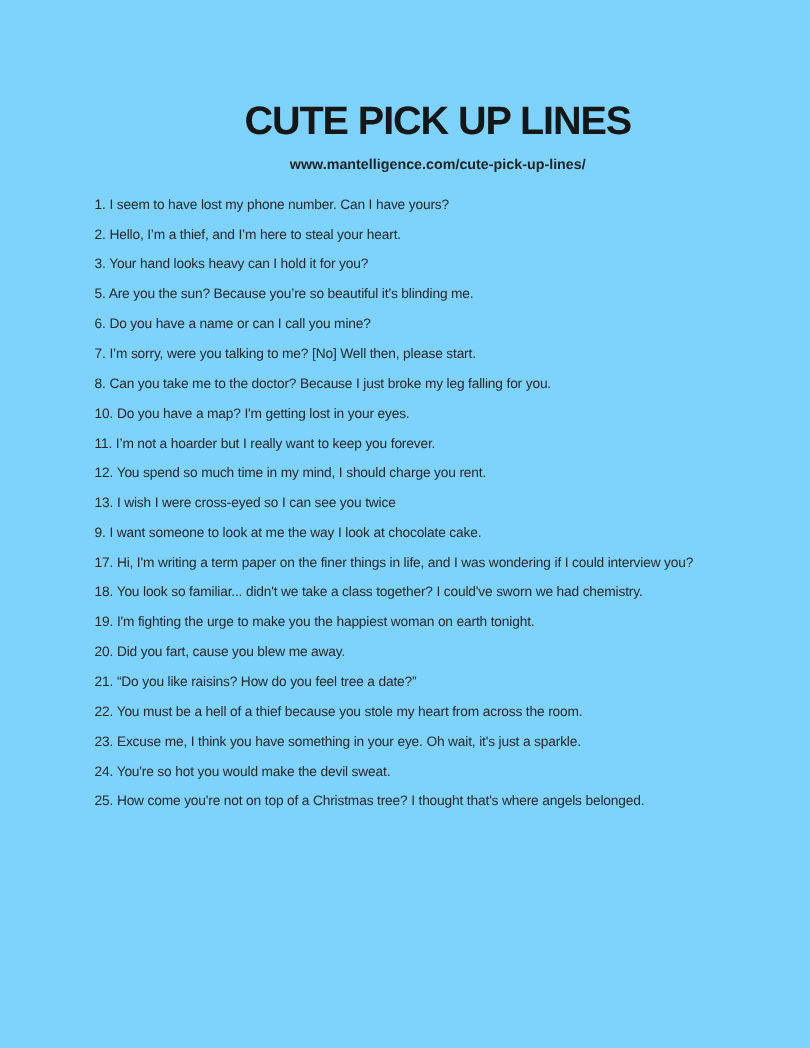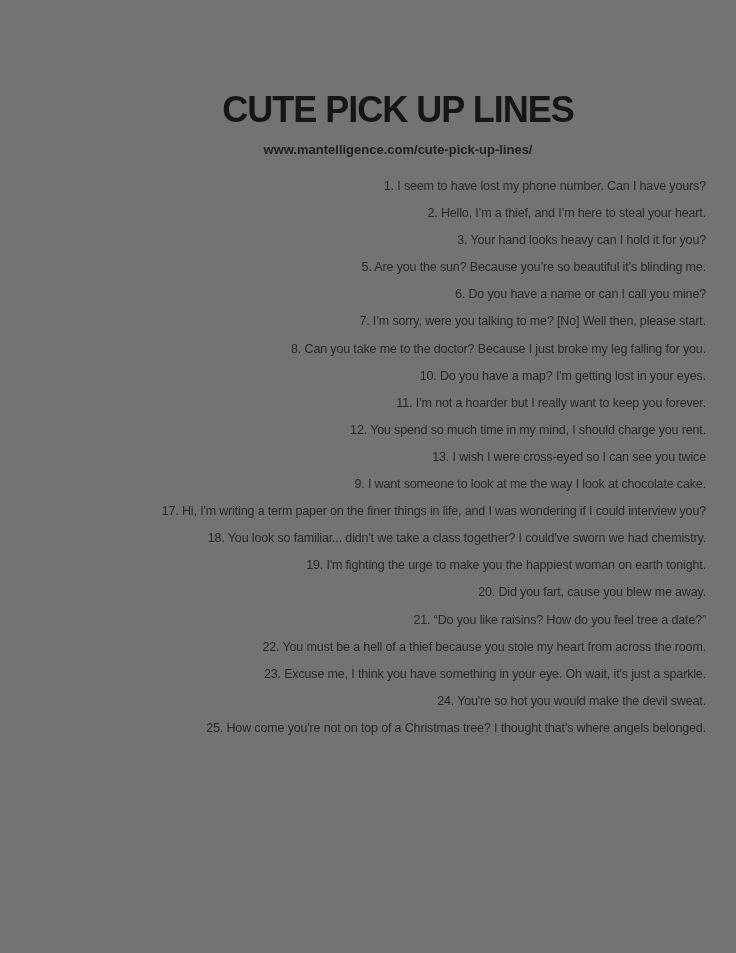--- a/index.html
+++ b/index.html
@@ -11,21 +11,21 @@
     width: 736px;
     height: 953px;
     font-family: "Liberation Sans", sans-serif;
     color: #282828;
     overflow: hidden;
   }
   .page {
     box-sizing: border-box;
     width: 736px;
     height: 953px;
-    background: #737373;
+    background: #7dd3fc;
     padding: 90px 30px 0 86px;
   }
   .title {
     margin: 0 0 0 -56px;            
     width: 736px;
     text-align: center;
     font-size: 36px;
     font-weight: 700;
     letter-spacing: -1px;
     line-height: 40px;
@@ -34,21 +34,20 @@
   .source-url {
     margin: 12px 0 0 -56px;
     width: 736px;
     text-align: center;
     font-size: 13px;
     font-weight: 700;
     color: #222222;
   }
   .list {
     margin-top: 16px;
-    text-align: right;
   }
   .line-item {
     margin: 0;
     padding: 0;
     font-size: 12.5px;
     letter-spacing: -0.15px;
     line-height: 27.1px;
     white-space: nowrap;
     color: #282828;
   }

